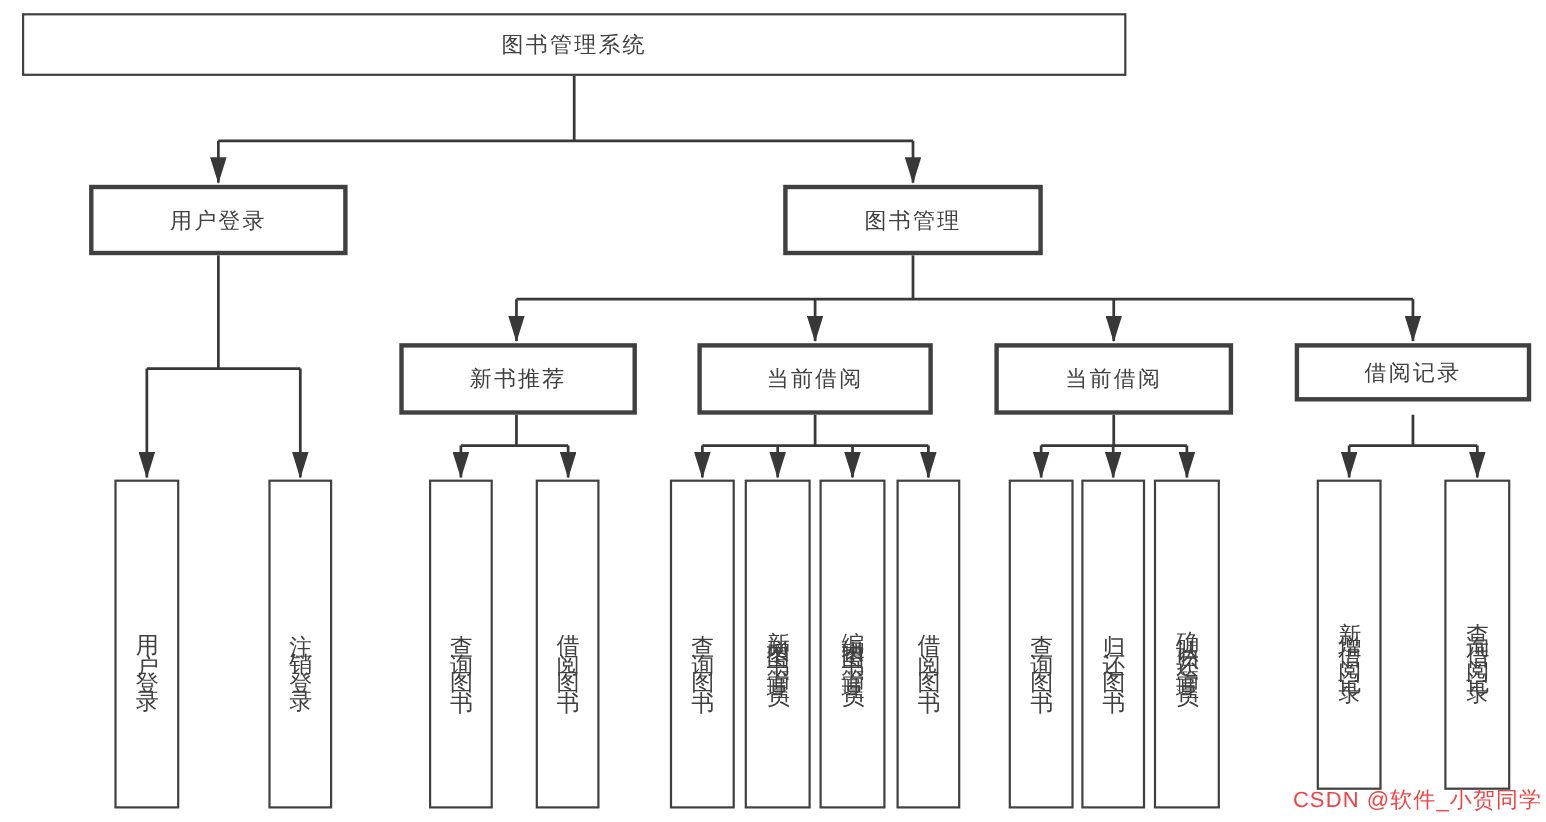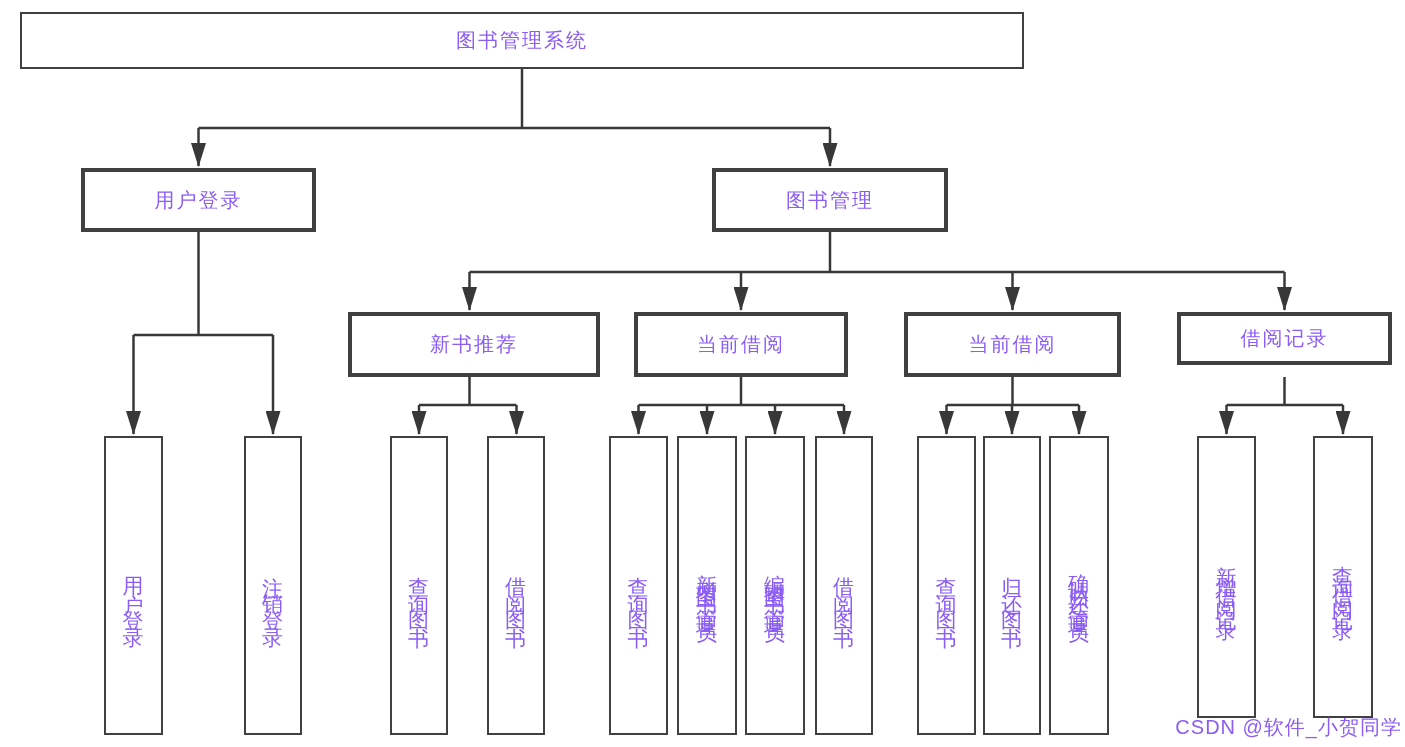--- a/index.html
+++ b/index.html
@@ -5,53 +5,53 @@
   html,body{margin:0;padding:0;}
   body{
     width:1405px;height:747px;position:relative;background:#ffffff;
     font-family:"Liberation Sans","DejaVu Sans",sans-serif;
     overflow:hidden;
   }
   #wires{position:absolute;left:0;top:0;pointer-events:none;}
   .node{
     position:absolute;background:#ffffff;border:4px solid #404040;
     box-sizing:border-box;display:flex;align-items:center;justify-content:center;
-    color:#8b5cf6;z-index:2;
+    color:#404040;z-index:2;
   }
   .h-node{font-size:20px;letter-spacing:2px;white-space:nowrap;}
   .root{border-width:2px;font-size:20px;}
   .leaf span{
     writing-mode:vertical-rl;
     font-size:21px;line-height:1;white-space:nowrap;
   }
   .ls-wide  span{letter-spacing:17px;transform:translateY(8px);}
   .ls-mid   span{letter-spacing:11px;transform:translateY(5px);}
   .ls-tight span{letter-spacing:7px; transform:translateY(3px);}
 
   
   #root {left:20px;  top:12px;  width:1004px;height:57px;}
   #l2a  {left:81px;  top:168px; width:235px; height:64px;}
   #l2b  {left:712px; top:168px; width:236px; height:64px;}
-  #l3a  {left:348px; top:312px; width:252px; height:65px;}
+  #l3a  {left:363px; top:312px; width:216px; height:65px;}
   #l3b  {left:634px; top:312px; width:214px; height:65px;}
   #l3c  {left:904px; top:312px; width:217px; height:65px;}
   #l3d  {left:1177px;top:312px; width:215px; height:53px;}
   .leaf {top:436px;height:299px;border-width:2.5px;}
   #a1{left:104px;width:59px;}  #a2{left:244px;width:58px;}
   #b1{left:390px;width:58px;}  #b2{left:487px;width:58px;}
   #c1{left:609px;width:59px;}  #c2{left:677px;width:60px;}
   #c3{left:745px;width:60px;}  #c4{left:815px;width:58px;}
   #d1{left:917px;width:59px;}  #d2{left:983px;width:58px;}
   #d3{left:1049px;width:60px;}
   #e1{left:1197px;width:59px;height:282px;}
   #e2{left:1313px;width:60px;height:282px;}
 
   #watermark{
     position:absolute;right:3px;top:714px;z-index:3;
-    font-size:20px;color:#8b5cf6;letter-spacing:1px;
+    font-size:20px;color:#ef4444;letter-spacing:1px;
     text-shadow:1px 1px 0 #ffffff;
   }
 </style>
 </head>
 <body>
 
 <svg id="wires" width="1405" height="747" viewBox="0 0 1405 747">
   <defs>
     <marker id="arrow" markerUnits="userSpaceOnUse" markerWidth="24" markerHeight="15" refX="23" refY="7.5" orient="auto">
       <path d="M0,0 L24,7.5 L0,15 Z" fill="#383838"></path>

